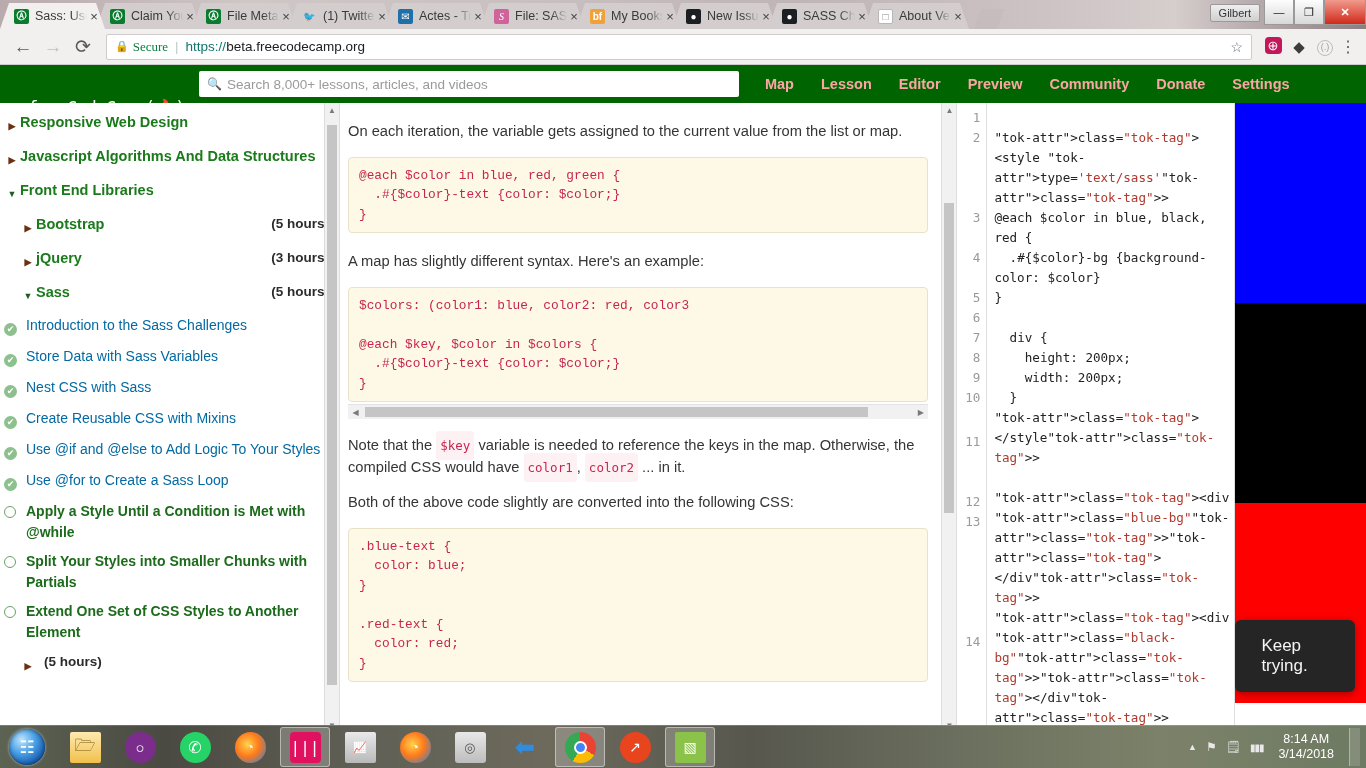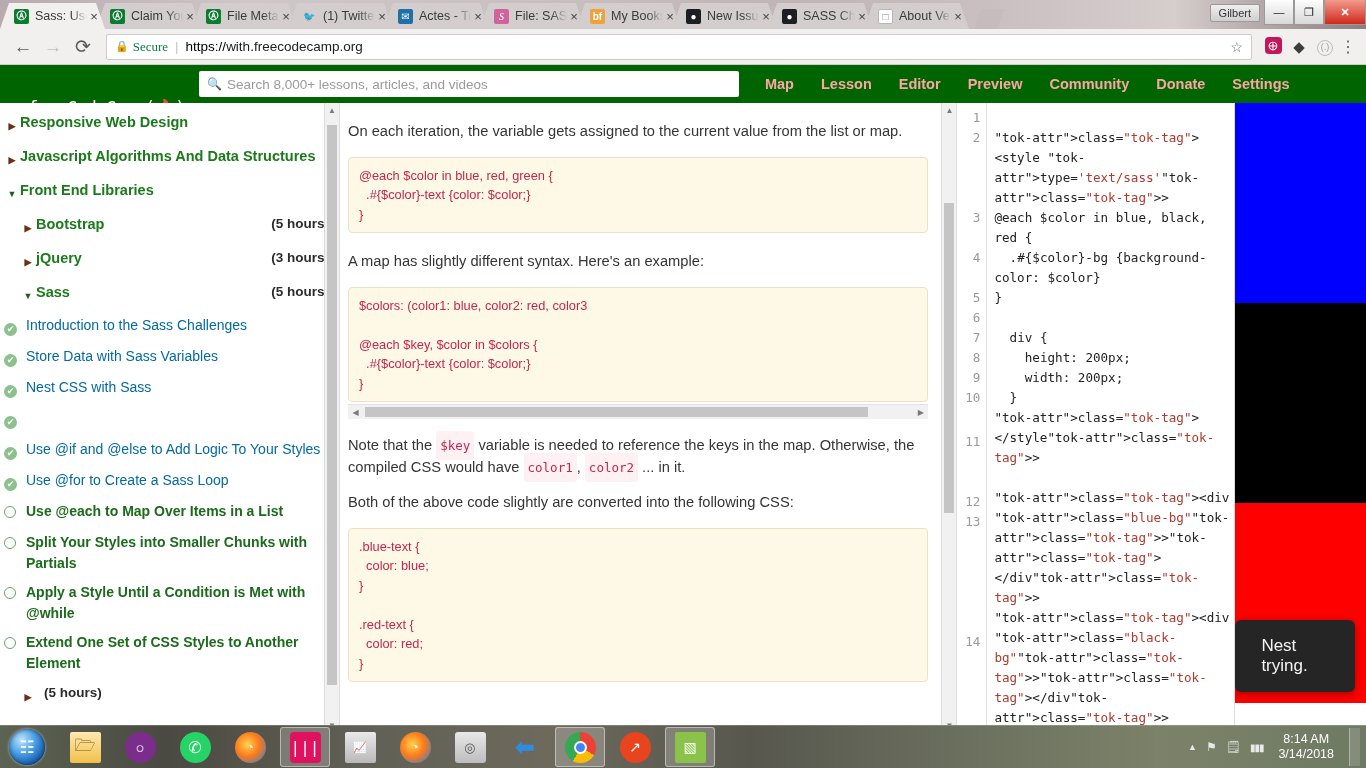--- a/index.html
+++ b/index.html
@@ -83,21 +83,21 @@
   .navbtn { width:30px; text-align:center; font-size:19px; color:#5a5a5a; }
   .navbtn.dim { color:#c0bdbd; }
   .omnibox {
     flex:1 1 auto; height:26px; margin:0 8px; background:#fff;
     border:1px solid #cfcbcb; border-radius:2px;
     display:flex; align-items:center; padding:0 8px; font-size:13.5px;
   }
   .lock { color:#0b8043; font-size:11px; margin-right:4px; }
   .secure { color:#0b8043; margin-right:7px; font-size:13px;font-family:Liberation Serif, serif; }
   .urlsep { color:#c5c5c5; margin-right:7px; }
-  .url-dim { color:#000000; }
+  .url-dim { color:#0f766e; }
   .url-strong { color:#202020; }
   .star { margin-left:auto; color:#6b6b6b; font-size:14px; }
   .ext { width:26px; text-align:center; font-size:14px; }
   .ext-pink { width:17px; height:17px; background:#c2185b; border-radius:4px; display:inline-block;
               position:relative; }
   .ext-pink::after { content:"⊕"; position:absolute; inset:0; color:#fff; font-size:13px;
               display:flex; align-items:center; justify-content:center; }
   .ext-eraser { color:#3c3c3c; font-size:15px; }
   .ext-circle { width:16px;height:16px;border:1.5px solid #bdbdbd;border-radius:50%;display:inline-block;
                 color:#9e9e9e;font-size:9px;line-height:13px;text-align:center;}
@@ -158,21 +158,21 @@
   .vsb .thumb { position:absolute; left:2px; right:2px; background:#c5c5c5; border-radius:0; }
 
   
   .lesson { flex:1 1 auto; position:relative; overflow:hidden; background:#fff;
             border-right:1px solid #dedede; }
   .lesson-inner { padding:10px 28px 10px 8px; }
   .ltext { font-size:14.7px; line-height:21.5px; color:#353535; margin:8px 0 14px 0; }
   .codeblock {
     background:#fdf9e6; border:1px solid #e8e2c8; border-radius:4px;
     padding:8px 10px; margin:0 0 18px 0;
-    font-family:Liberation Sans, sans-serif; font-size:12.8px; line-height:19.5px;
+    font-family:Liberation Mono, monospace; font-size:12.8px; line-height:19.5px;
     color:#c7254e; white-space:pre; overflow:hidden;
   }
   .inlinecode {
     background:#fdf1f4; color:#c7254e; font-family:"DejaVu Sans Mono", monospace;
     font-size:12.5px; padding:7px 4px; border-radius:3px;
   }
   .hsb { height:15px; background:#f1f1f1; border-top:1px solid #e3e3e3;
          position:relative; margin:-17px 0 16px 0; }
   .hsb .ha { position:absolute; top:0; width:15px; height:15px; display:flex;
              align-items:center; justify-content:center; font-size:8px; color:#7a7a7a; }
@@ -315,21 +315,21 @@
 
   <div class="toolbar">
     <div class="navbtn">←</div>
     <div class="navbtn dim">→</div>
     <div class="navbtn">⟳</div>
     <div class="omnibox">
       <span class="lock">🔒</span>
       <span class="secure">Secure</span>
       <span class="urlsep">|</span>
       <span class="url-dim">https://</span>
-      <span class="url-strong">with.freecodecamp.org</span>
+      <span class="url-strong">beta.freecodecamp.org</span>
       <span class="star">☆</span>
     </div>
     <div class="ext"><span class="ext-pink"></span></div>
     <div class="ext ext-eraser">◆</div>
     <div class="ext"><span class="ext-circle">(.)</span></div>
     <div class="kebab">⋮</div>
   </div>
 
   <div class="app">
 
@@ -388,40 +388,37 @@
             <div class="chal lvl3 done">
               <span class="mark"><span class="tick">✔</span></span>
               <span class="ctext">Store Data with Sass Variables</span>
             </div>
             <div class="chal lvl3 done">
               <span class="mark"><span class="tick">✔</span></span>
               <span class="ctext">Nest CSS with Sass</span>
             </div>
             <div class="chal lvl3 done">
               <span class="mark"><span class="tick">✔</span></span>
+              <span class="ctext">Create Reusable CSS with Mixins</span>
             </div>
             <div class="chal lvl3 done">
               <span class="mark"><span class="tick">✔</span></span>
               <span class="ctext">Use @if and @else to Add Logic To Your Styles</span>
             </div>
             <div class="chal lvl3 done">
               <span class="mark"><span class="tick">✔</span></span>
               <span class="ctext">Use @for to Create a Sass Loop</span>
             </div>
             <div class="chal lvl3 todo">
               <span class="mark"><span class="ring"></span></span>
-              <span class="ctext">Use @each to Map Over Items in a List</span>
+              <span class="ctext">Apply a Style Until a Condition is Met with @while</span>
             </div>
             <div class="chal lvl3 todo">
               <span class="mark"><span class="ring"></span></span>
               <span class="ctext">Split Your Styles into Smaller Chunks with Partials</span>
-            </div>
-            <div class="chal lvl3 todo">
-              <span class="mark"><span class="ring"></span></span>
-              <span class="ctext">Apply a Style Until a Condition is Met with @while</span>
             </div>
             <div class="chal lvl3 todo">
               <span class="mark"><span class="ring"></span></span>
               <span class="ctext">Extend One Set of CSS Styles to Another Element</span>
             </div>
             <div class="sb-row lvl2">
               <span class="caret">▶</span>
               <span class="hours">(5 hours)</span>
             </div>
           </div>
@@ -486,21 +483,21 @@
             <div style="height: 120px; line-height: 20px;">14</div>
             <div style="height: 120px; line-height: 20px;">15</div>
           </div>
         <div class="code-area" id="code-host"><div>&nbsp;</div><div><span <span="" class="&lt;span">"tok-attr"</span>&gt;class=<span class="tok-str">"tok-tag"</span>&gt;&lt;style <span class="&lt;span">"tok-attr"</span>&gt;type=<span class="tok-str">'text/sass'</span><span <span="" class="&lt;span">"tok-attr"</span>&gt;class=<span class="tok-str">"tok-tag"</span>&gt;&gt;</div><div>@each $color in blue, black, red {</div><div>  .#{$color}-bg {background-color: $color}</div><div>}</div><div>&nbsp;</div><div>  div {</div><div>    height: 200px;</div><div>    width: 200px;</div><div>  }</div><div><span <span="" class="&lt;span">"tok-attr"</span>&gt;class=<span class="tok-str">"tok-tag"</span>&gt;&lt;/style<span <span="" class="&lt;span">"tok-attr"</span>&gt;class=<span class="tok-str">"tok-tag"</span>&gt;&gt;</div><div>&nbsp;</div><div><span <span="" class="&lt;span">"tok-attr"</span>&gt;class=<span class="tok-str">"tok-tag"</span>&gt;&lt;div <span class="&lt;span">"tok-attr"</span>&gt;class=<span class="tok-str">"blue-bg"</span><span <span="" class="&lt;span">"tok-attr"</span>&gt;class=<span class="tok-str">"tok-tag"</span>&gt;&gt;<span <span="" class="&lt;span">"tok-attr"</span>&gt;class=<span class="tok-str">"tok-tag"</span>&gt;&lt;/div<span <span="" class="&lt;span">"tok-attr"</span>&gt;class=<span class="tok-str">"tok-tag"</span>&gt;&gt;</div><div><span <span="" class="&lt;span">"tok-attr"</span>&gt;class=<span class="tok-str">"tok-tag"</span>&gt;&lt;div <span class="&lt;span">"tok-attr"</span>&gt;class=<span class="tok-str">"black-bg"</span><span <span="" class="&lt;span">"tok-attr"</span>&gt;class=<span class="tok-str">"tok-tag"</span>&gt;&gt;<span <span="" class="&lt;span">"tok-attr"</span>&gt;class=<span class="tok-str">"tok-tag"</span>&gt;&lt;/div<span <span="" class="&lt;span">"tok-attr"</span>&gt;class=<span class="tok-str">"tok-tag"</span>&gt;&gt;</div><div><span <span="" class="&lt;span">"tok-attr"</span>&gt;class=<span class="tok-str">"tok-tag"</span>&gt;&lt;div &gt;class=&gt;class=&gt;&gt;&gt;class=&gt;&lt;/div&gt;class=&gt;&gt;</div></div>
       </div>
 
       <div class="preview">
         <div class="pv-box pv-blue"></div>
         <div class="pv-box pv-black"></div>
         <div class="pv-box pv-red"></div>
-        <div class="toast">Nest trying.</div>
+        <div class="toast">Keep trying.</div>
       </div>
 
     </div>
   </div>
 
   <div class="taskbar">
     <div class="start">
       <div class="orb">☷</div>
     </div>
     <div class="tasks" id="tasks-host">

